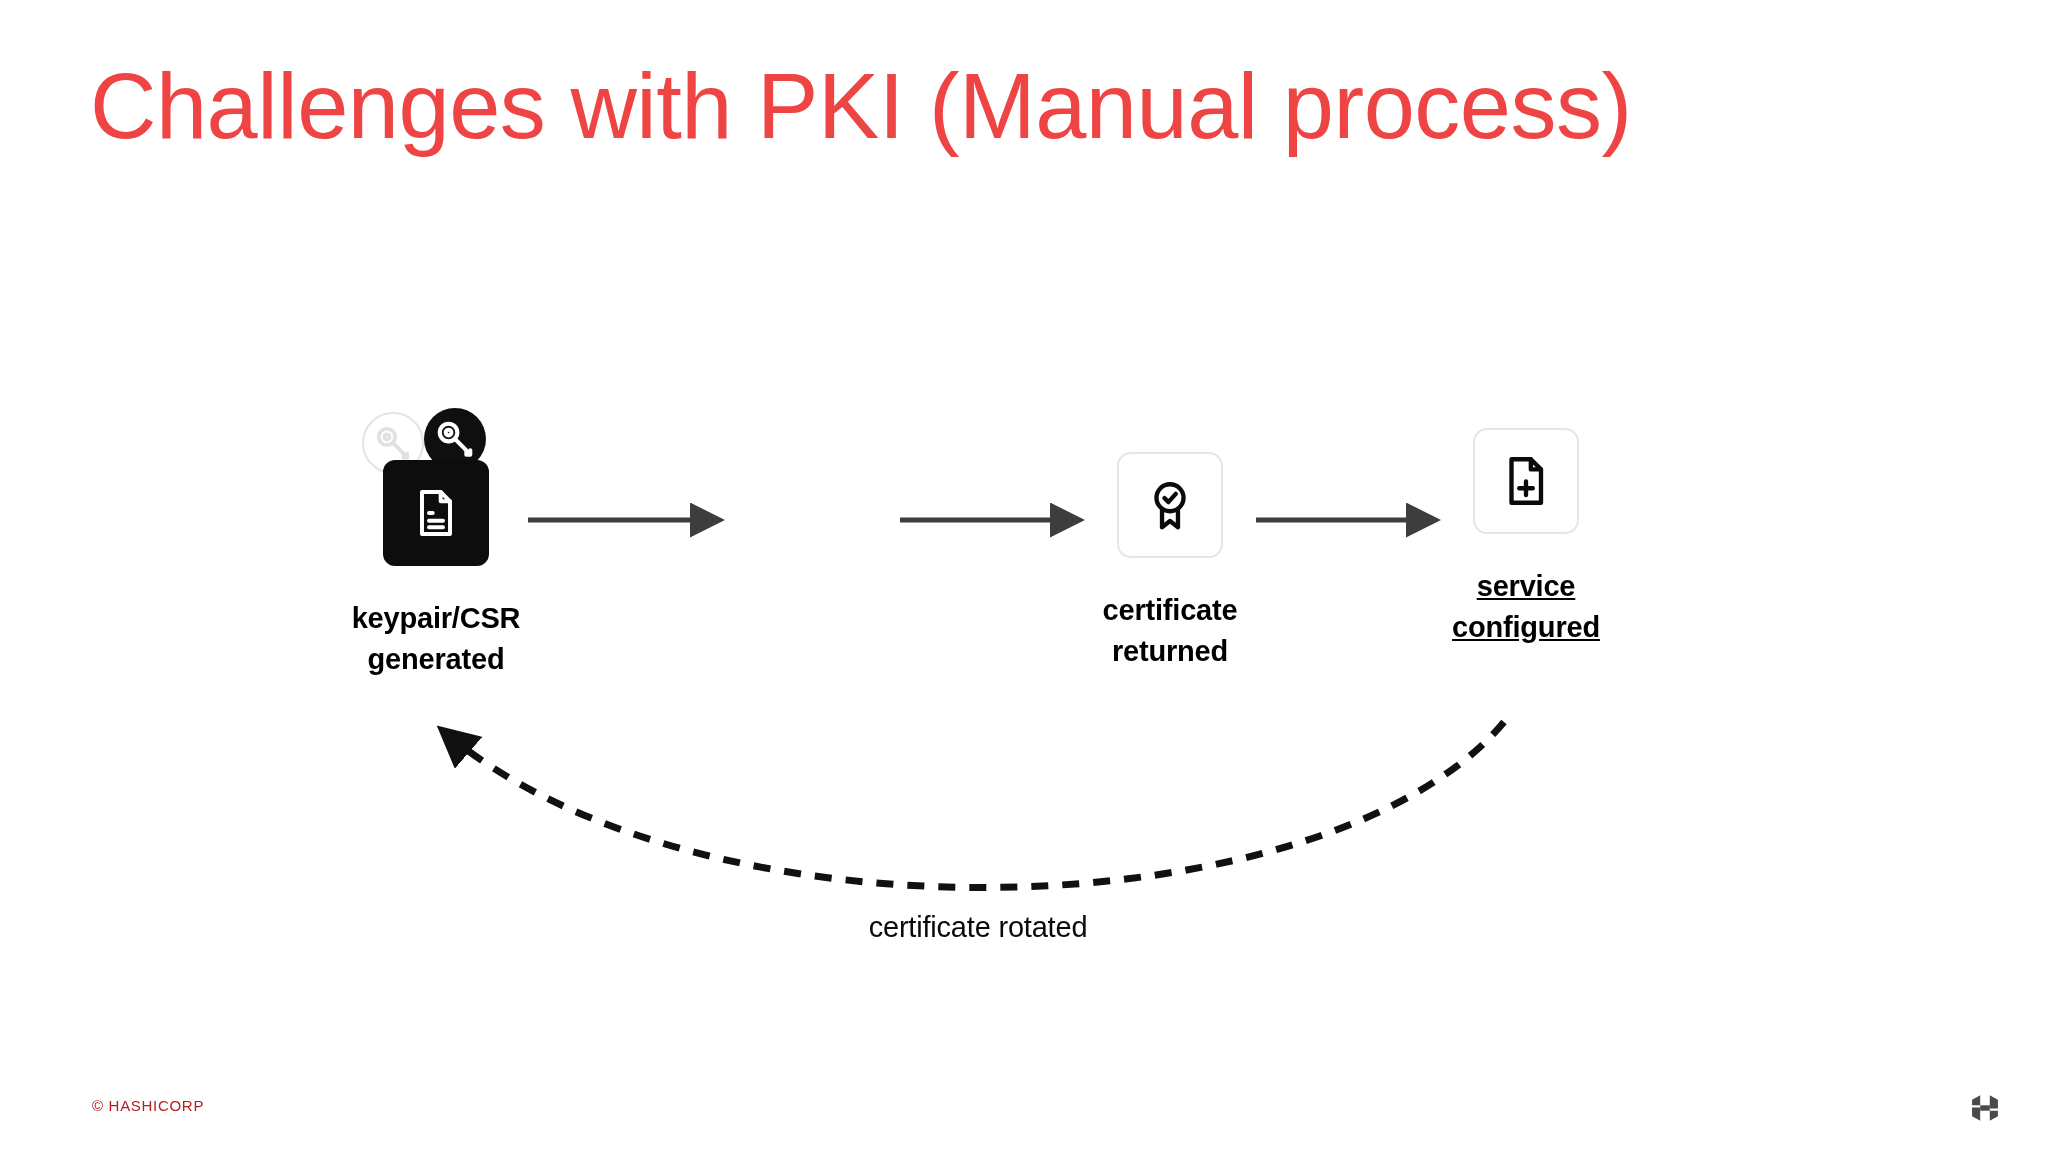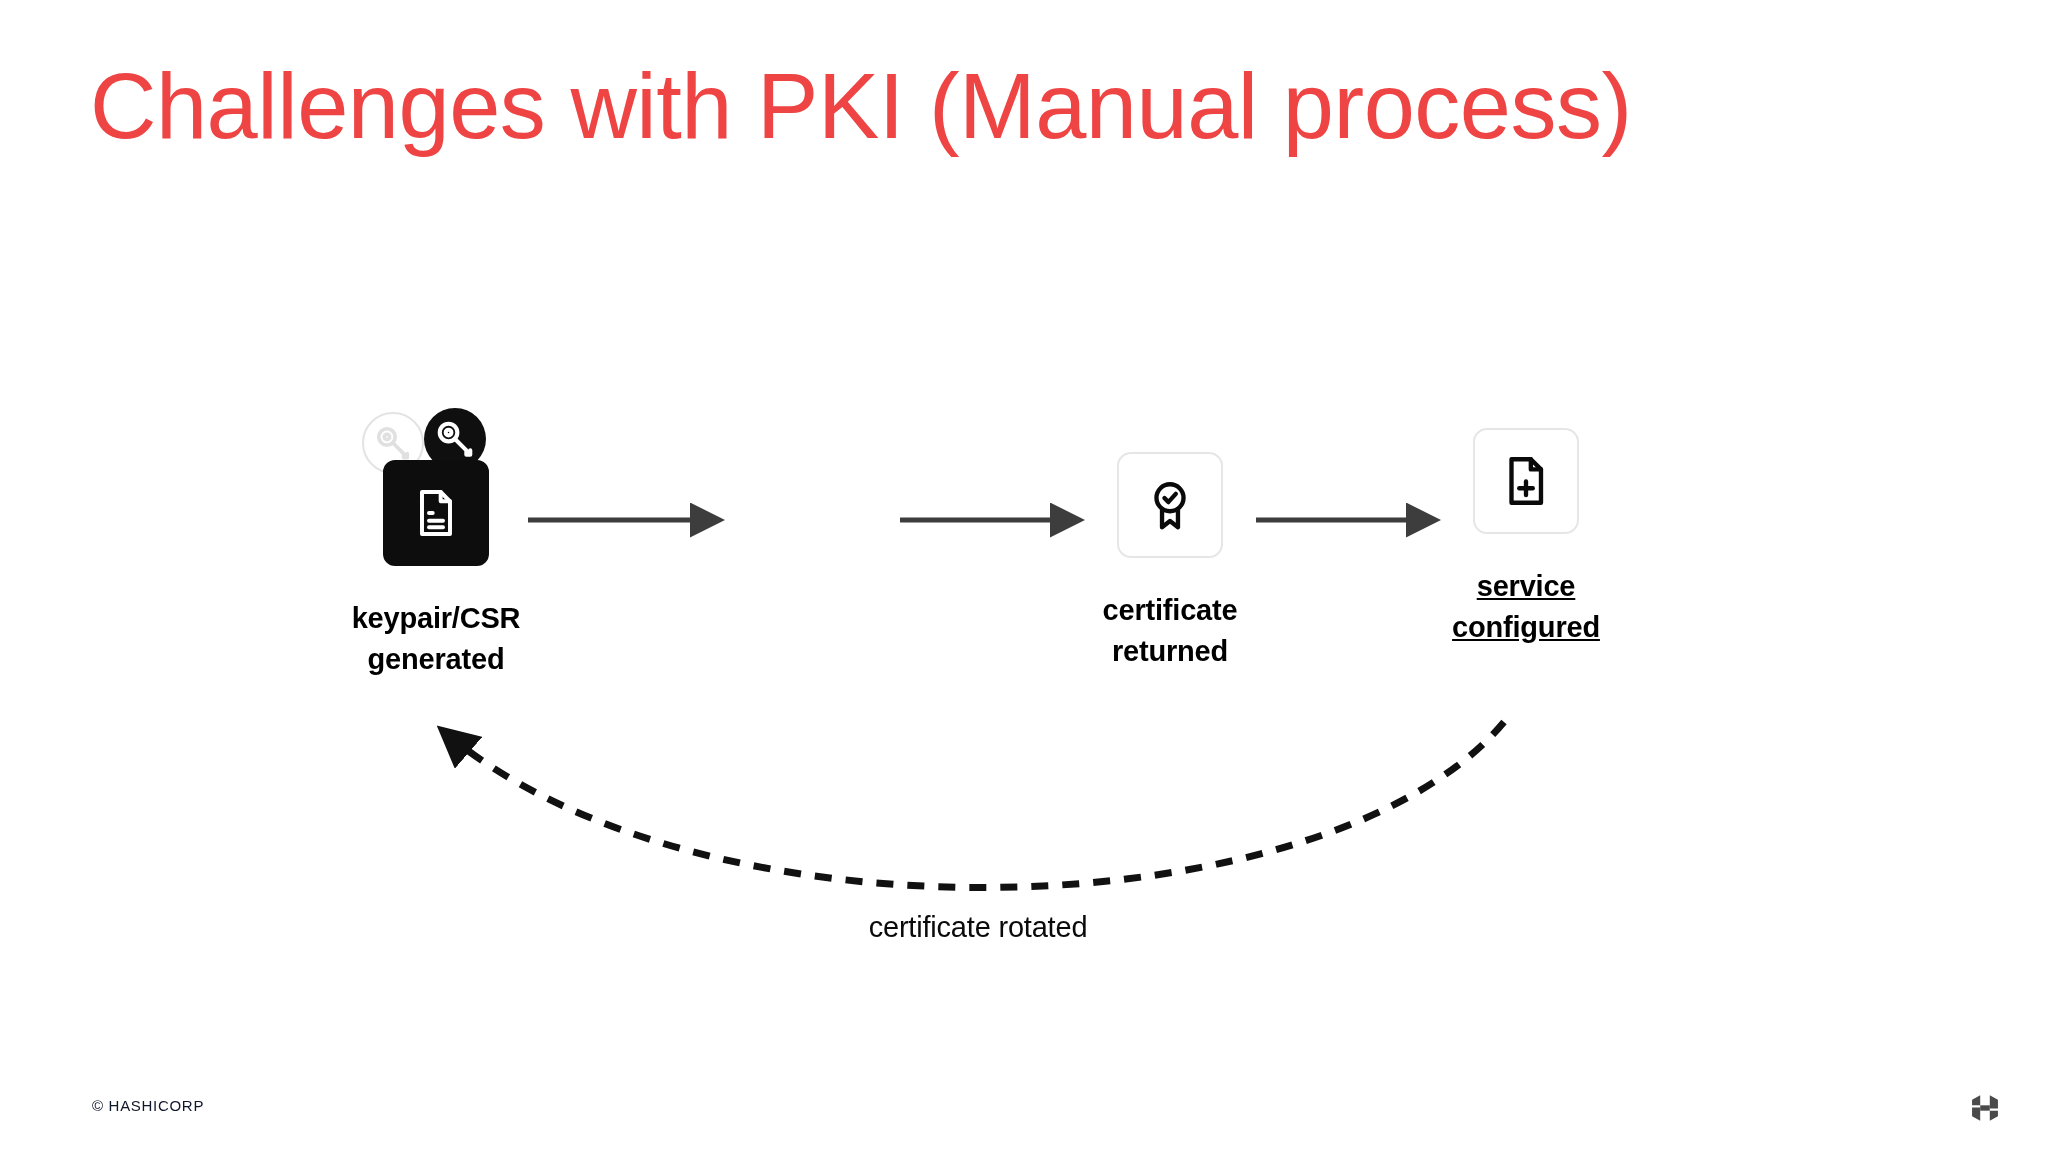--- a/index.html
+++ b/index.html
@@ -129,21 +129,21 @@
     letter-spacing: -0.2px;
   }
 
   
   .footer-copyright {
     position: absolute;
     left: 92px;
     top: 1097px;
     font-size: 15px;
     letter-spacing: 0.7px;
-    color: #0f172a;
+    color: #b91c1c;
     font-weight: 400;
   }
   .footer-logo {
     position: absolute;
     left: 1962px;
     top: 1085px;
     width: 46px;
     height: 46px;
   }
 </style>

